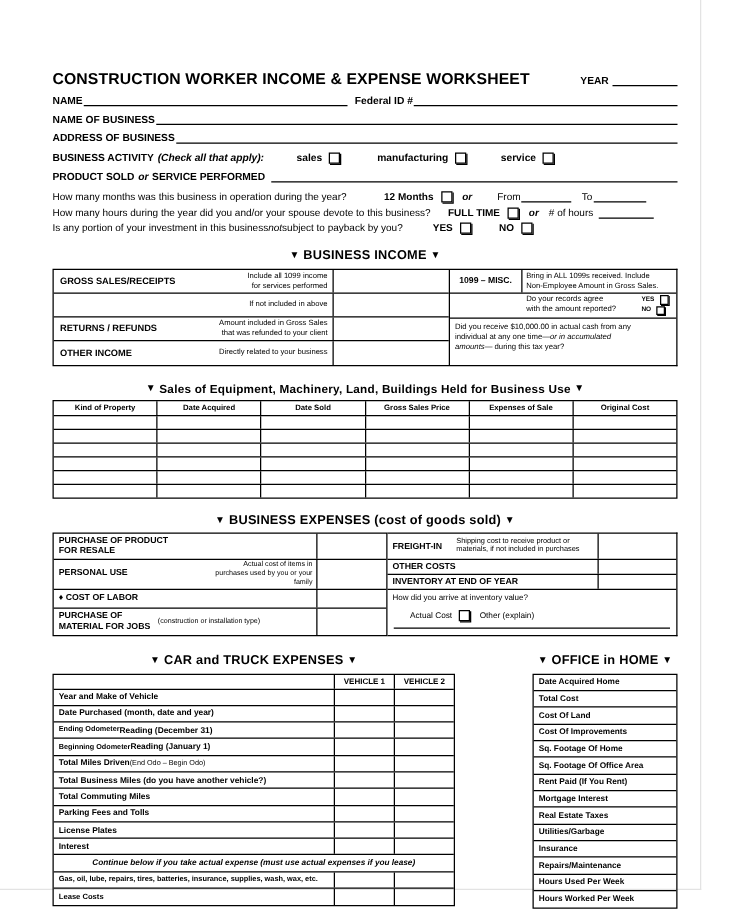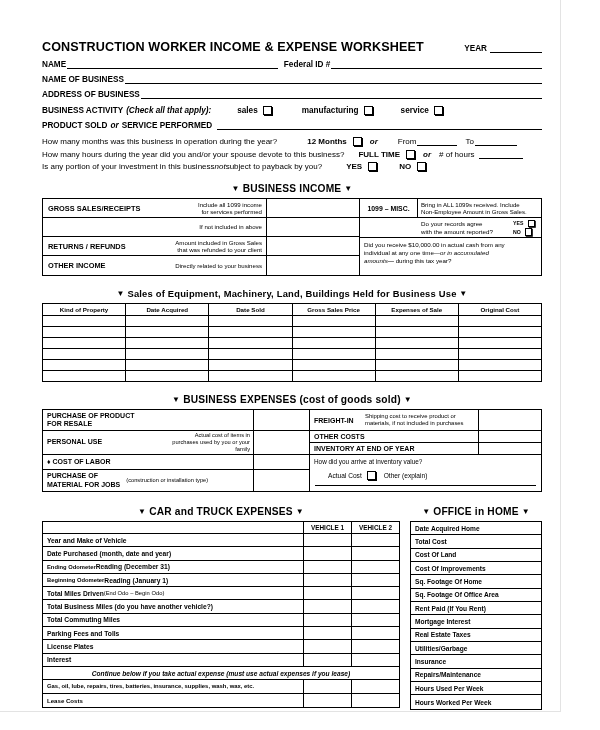--- a/index.html
+++ b/index.html
@@ -15,21 +15,21 @@
     background:#fff;
     box-sizing:border-box;
   }
   .sheet{
     position:absolute;left:0;top:0;width:561px;height:712px;
     background:#fff;
     border-right:1px solid #e3e3e3;
     border-bottom:1px solid #e3e3e3;
     box-sizing:border-box;
   }
-  .inner{position:absolute;left:42px;top:40px;width:500px;}
+  .inner{position:absolute;left:42px;top:56px;width:500px;}
 
   
   .title-row{display:flex;align-items:flex-end;}
   .doc-title{
     font-size:12.6px;font-weight:bold;letter-spacing:.1px;
     white-space:nowrap;
   }
   .year-wrap{margin-left:auto;display:flex;align-items:flex-end;gap:3px;padding-bottom:1px;}
   .year-lbl{font-size:8.2px;font-weight:bold;}
   .rule{border-bottom:1.3px solid #000;display:inline-block;}
@@ -116,22 +116,22 @@
   .fr-val{width:62px;box-sizing:border-box;}
   .oc-lbl{flex:1;display:flex;align-items:center;padding-left:4px;font-size:7px;
     font-weight:bold;border-right:1px solid #000;box-sizing:border-box;}
   .oc-val{width:62px;box-sizing:border-box;}
   .inv-q{padding:3px 4px 2px 4px;font-size:6.4px;line-height:1.35;}
   .inv-opt{display:flex;align-items:center;gap:5px;margin:2px 0 0 18px;font-size:6.6px;}
   .inv-line{border-bottom:1.3px solid #000;margin:4px 5px 2px 5px;height:1px;}
 
   
   .two{display:flex;justify-content:space-between;}
-  .car{width:358px;}
-  .ofc{width:132px;}
+  .car{width:322px;}
+  .ofc{width:116px;}
   .tbl{border:1.4px solid #000;box-sizing:border-box;}
   .trow{display:flex;border-bottom:1px solid #000;height:13.3px;box-sizing:border-box;}
   .trow:last-child{border-bottom:0;}
   .tlab{flex:1;display:flex;align-items:center;padding-left:4px;font-size:6.7px;
     font-weight:bold;box-sizing:border-box;}
   .tlab .nm{font-size:5.8px;font-weight:bold;}
   .tlab .pl{font-size:6.2px;font-weight:normal;}
   .tc{width:48px;border-left:1px solid #000;box-sizing:border-box;}
   .thead{height:12px;}
   .thead .tc{display:flex;align-items:center;justify-content:center;

